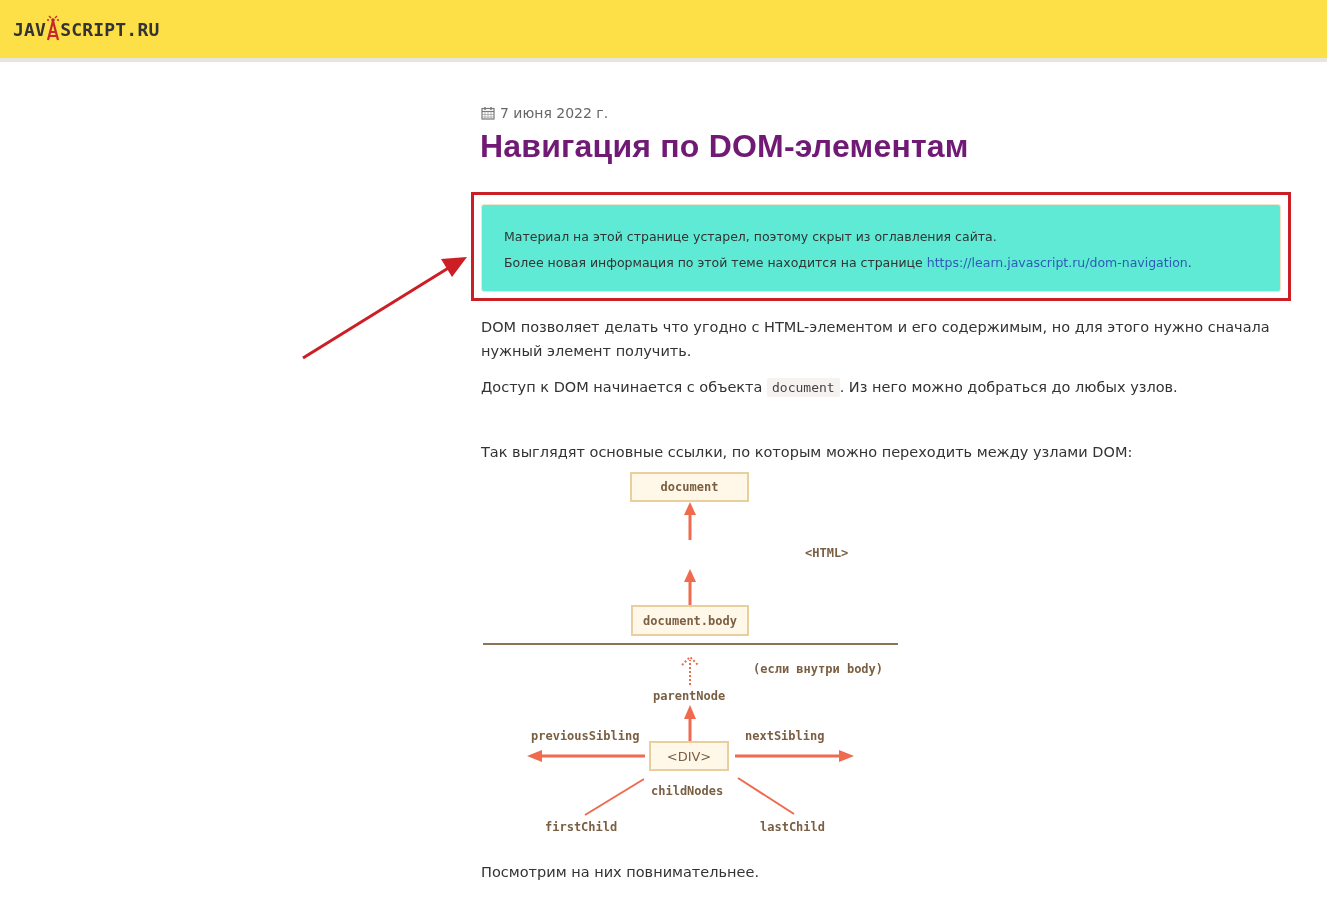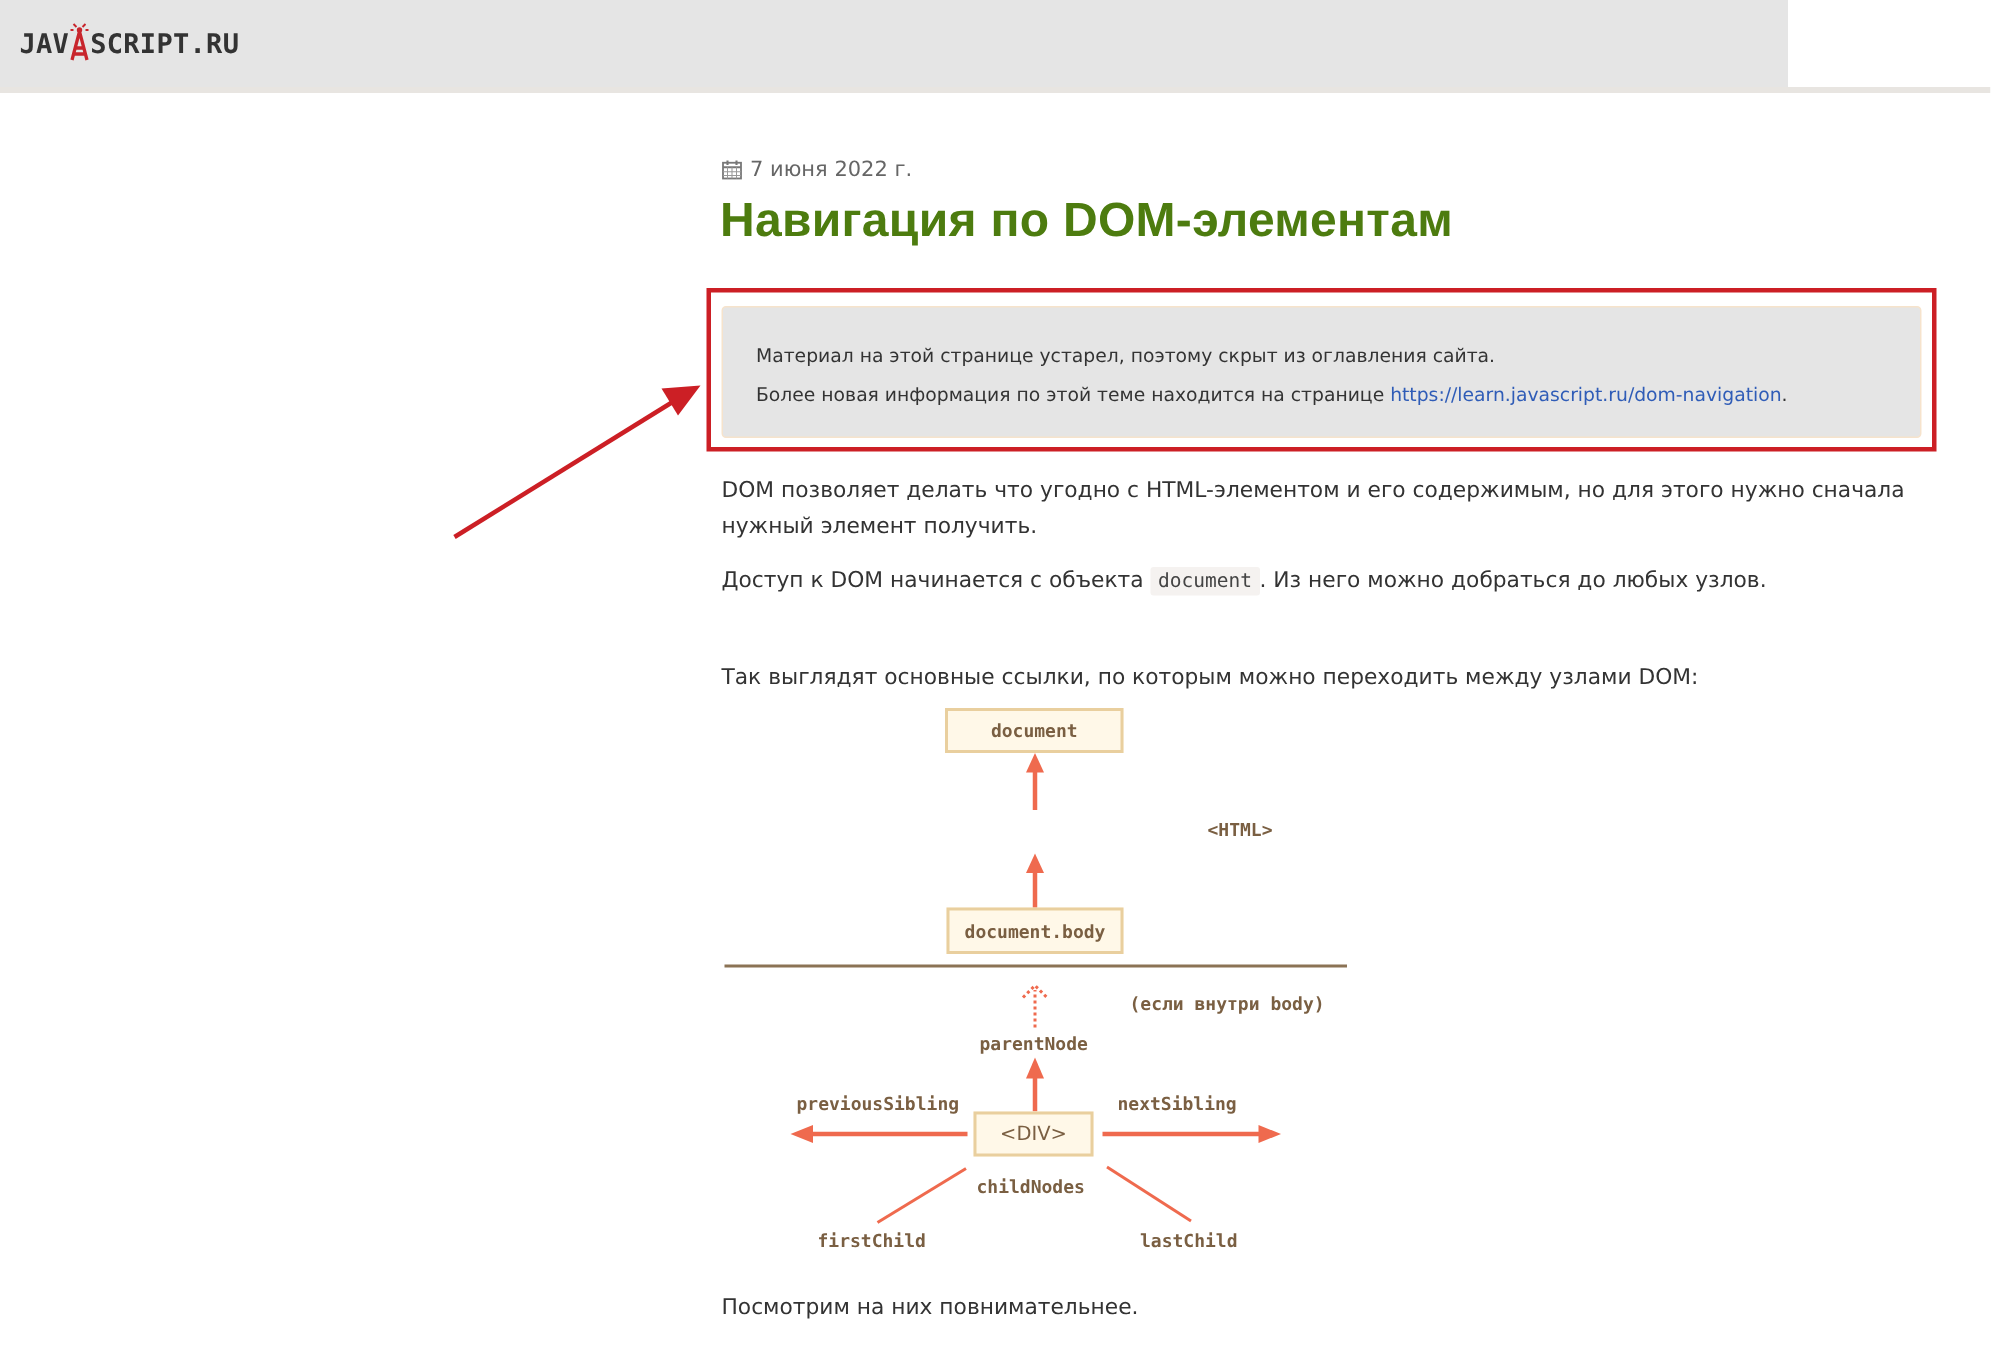--- a/index.html
+++ b/index.html
@@ -1,37 +1,37 @@
 <!DOCTYPE html>
 <html><head>
   <meta charset="utf-8">
   <style>
     * { box-sizing: border-box; margin: 0; padding: 0; }
     html, body { width: 1327px; height: 906px; overflow: hidden; background: #fff; }
     body { font-family: "DejaVu Sans", sans-serif; color: #333; position: relative; }
 
-    .topbar { position: absolute; left: 0; top: 0; width: 1192px; height: 58px; background: #e5e5e5; }
+    .topbar { position: absolute; left: 0; top: 0; width: 1327px; height: 58px; background: #fde047; }
     .topbar-line { position: absolute; left: 0; top: 58px; width: 1327px; height: 4px; background: #e8e5e1; }
 
     .logo { position: absolute; left: 13px; top: 15px; height: 28px; display: flex; align-items: center;
             font-family: "DejaVu Sans Mono", monospace; font-weight: bold; font-size: 18px; color: #333; letter-spacing: 0.2px; }
     .logo .tower { display: inline-block; width: 14px; height: 24px; position: relative; top: -2px; }
 
     .nav { position: absolute; left: 215px; top: 18px; display: flex; font-family: "DejaVu Sans", sans-serif; font-size: 15px; }
     .nav a { color: #666; text-decoration: none; margin-right: 20px; white-space: nowrap; }
     .nav a.active { color: #b3373c; }
     .nav .caret { display: inline-block; width: 0; height: 0; border-left: 4px solid transparent; border-right: 4px solid transparent; border-top: 4px solid #666; margin-left: 3px; vertical-align: middle; position: relative; top: -1px; }
 
     .date { position: absolute; left: 481px; top: 105px; font-size: 14px; color: #666; display: flex; align-items: center; }
     .date svg { margin-right: 5px; }
 
-    .title { position: absolute; left: 480px; top: 128px; font-family: "Liberation Sans", sans-serif; font-weight: bold; font-size: 32px; color: #4d7c0f; letter-spacing: 0.2px; }
+    .title { position: absolute; left: 480px; top: 128px; font-family: "Liberation Sans", sans-serif; font-weight: bold; font-size: 32px; color: #701a75; letter-spacing: 0.2px; }
 
     .highlight { position: absolute; left: 471px; top: 192px; width: 820px; height: 109px; border: 3px solid #cc1f25; }
-    .notice { position: absolute; left: 481px; top: 204px; width: 800px; height: 88px; background: #e5e5e5; border: 1px solid #f6e3cc; border-radius: 3px; }
+    .notice { position: absolute; left: 481px; top: 204px; width: 800px; height: 88px; background: #5eead4; border: 1px solid #f6e3cc; border-radius: 3px; }
     .notice p { position: absolute; left: 22px; font-family: "DejaVu Sans", sans-serif; font-size: 12.5px; color: #333; white-space: nowrap; }
     .notice p.l1 { top: 24px; }
     .notice p.l2 { top: 50px; }
     .notice a { color: #2f5cb7; text-decoration: none; }
 
     .para { position: absolute; left: 481px; font-family: "DejaVu Sans", sans-serif; font-size: 14.5px; color: #333; line-height: 24px; white-space: nowrap; }
     .code { font-family: "DejaVu Sans Mono", monospace; font-size: 13px; background: #f5f2f0; padding: 2px 5px; border-radius: 2px; color: #444; }
 
     .diagram { position: absolute; left: 470px; top: 455px; width: 450px; height: 390px; }
     .box { position: absolute; background: #fff8e8; border: 2px solid #e9cf9e; font-family: "DejaVu Sans Mono", monospace; font-weight: bold; font-size: 12px; color: #7a5f42; display: flex; align-items: center; justify-content: center; }

